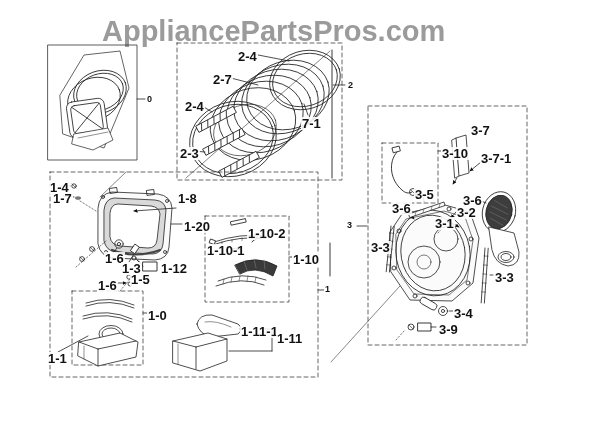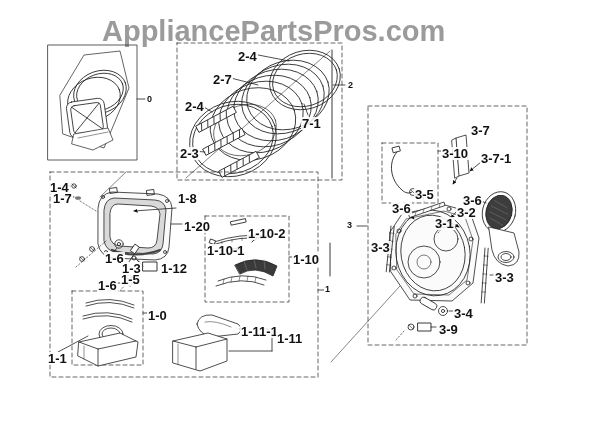--- a/index.html
+++ b/index.html
@@ -366,21 +366,21 @@
   <div class="callout" style="left:179px;top:147px">2-3</div>
   <div class="callout" style="left:301px;top:117px">7-1</div>
 
   <div class="callout" style="left:49px;top:181px">1-4</div>
   <div class="callout" style="left:52px;top:192px">1-7</div>
   <div class="callout" style="left:177px;top:192px">1-8</div>
   <div class="callout" style="left:183px;top:220px">1-20</div>
   <div class="callout" style="left:104px;top:252px">1-6</div>
   <div class="callout" style="left:121px;top:262px">1-3</div>
   <div class="callout" style="left:160px;top:262px">1-12</div>
-  <div class="callout" style="left:120px;top:273px">1-5</div>
+  <div class="callout" style="left:130px;top:273px">1-5</div>
   <div class="callout" style="left:97px;top:279px">1-6</div>
   <div class="callout" style="left:147px;top:309px">1-0</div>
   <div class="callout" style="left:47px;top:352px">1-1</div>
   <div class="callout" style="left:247px;top:227px">1-10-2</div>
   <div class="callout" style="left:206px;top:244px">1-10-1</div>
   <div class="callout" style="left:292px;top:253px">1-10</div>
   <div class="callout" style="left:240px;top:325px">1-11-1</div>
   <div class="callout" style="left:276px;top:332px">1-11</div>
 
   <div class="callout" style="left:441px;top:147px">3-10</div>

